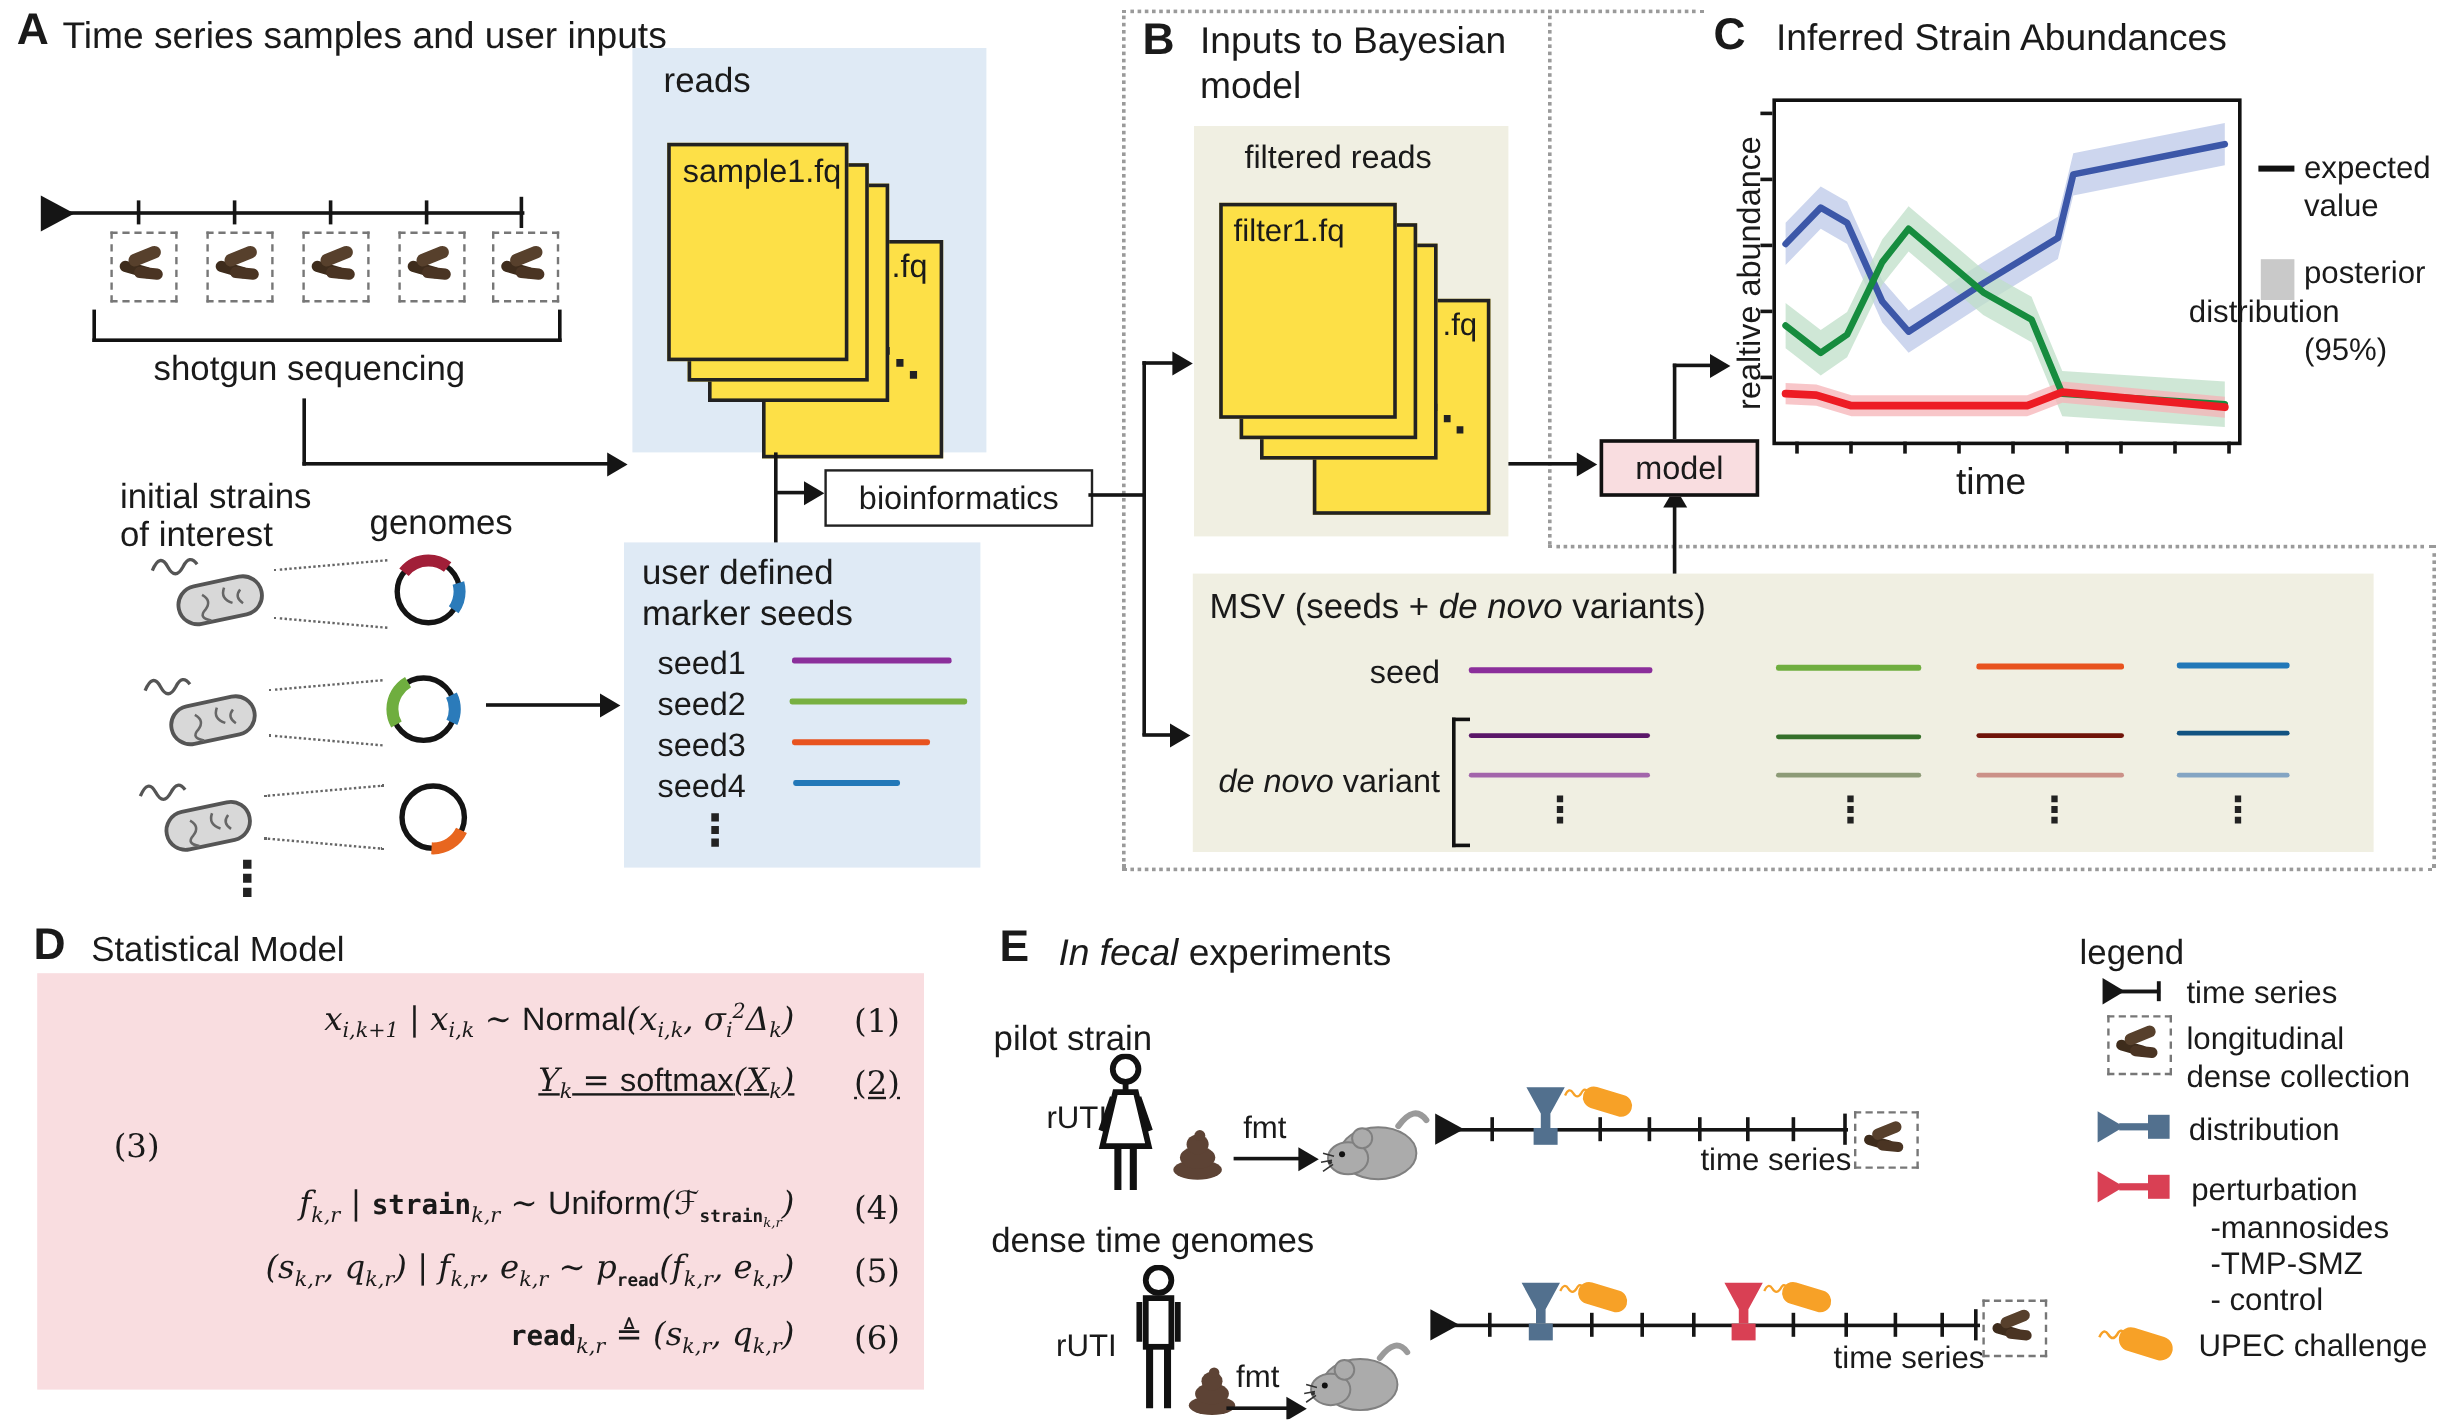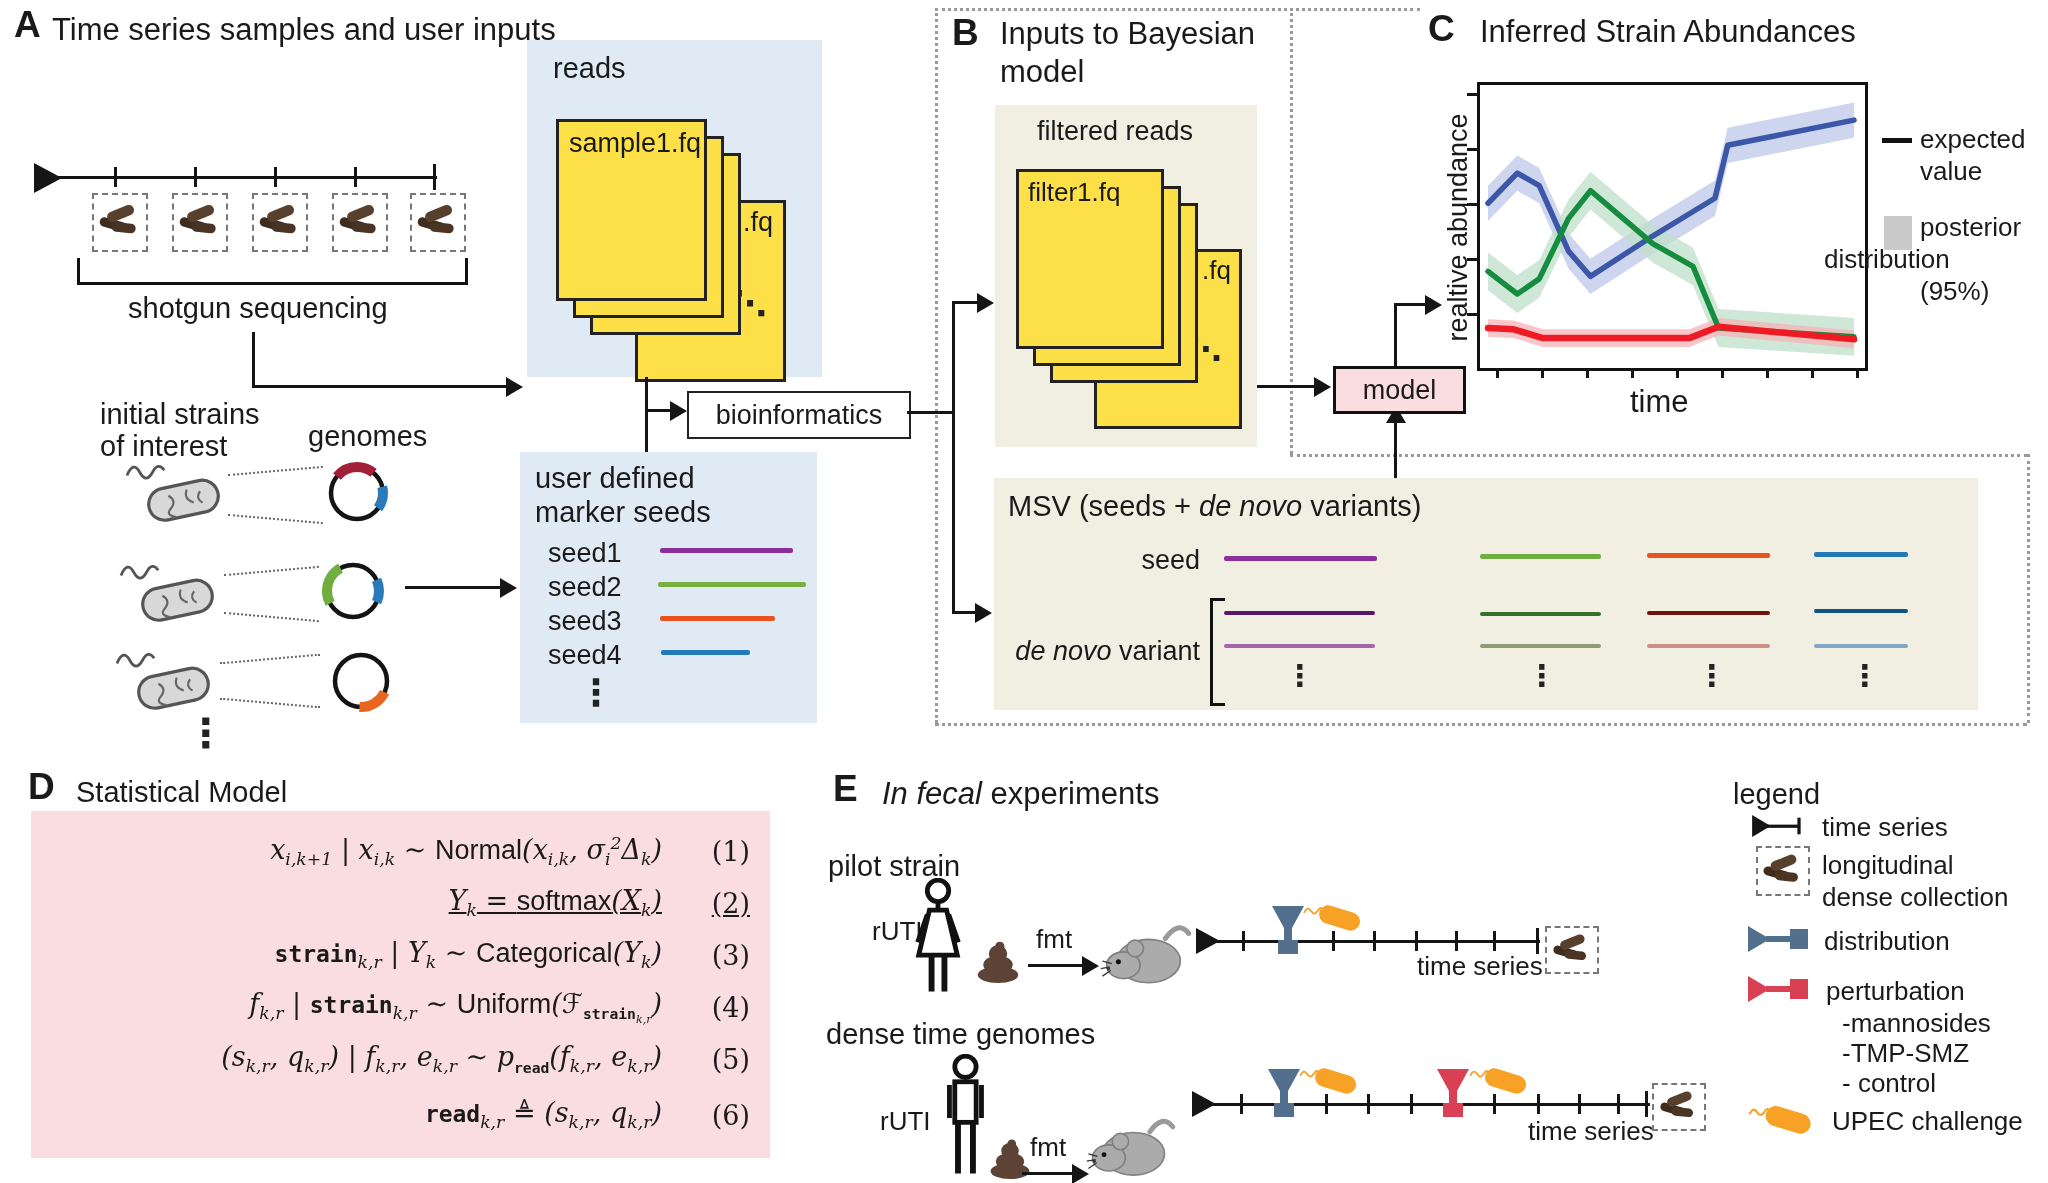--- a/index.html
+++ b/index.html
@@ -343,21 +343,20 @@
   <div class="pinkbox" style="left:31px;top:811px;width:739px;height:347px;"></div>
   <div class="eq-row" style="top:826px;">
       <span class="eq">x<sub>i,k+1</sub> | x<sub>i,k</sub> ∼ <span class="rm">Normal</span>(x<sub>i,k</sub>, σ<sub>i</sub><sup>2</sup>Δ<sub>k</sub>)</span>
       <span class="eq-num">(1)</span>
     </div>
   <div class="eq-row" style="top:878px;text-decoration:underline;">
       <span class="eq">Y<sub>k</sub> = <span class="rm">softmax</span>(X<sub>k</sub>)</span>
       <span class="eq-num">(2)</span>
     </div>
   <div class="eq-row" style="top:930px;">
-      <span class="eq"><span class="tt">strain</span><sub>k,r</sub> | Y<sub>k</sub> ∼ <span class="rm">Categorical</span>(Y<sub>k</sub>)</span>
       <span class="eq-num">(3)</span>
     </div>
   <div class="eq-row" style="top:982px;">
       <span class="eq">f<sub>k,r</sub> | <span class="tt">strain</span><sub>k,r</sub> ∼ <span class="rm">Uniform</span>(ℱ<sub><span class="tt">strain</span><sub>k,r</sub></sub>)</span>
       <span class="eq-num">(4)</span>
     </div>
   <div class="eq-row" style="top:1034px;">
       <span class="eq">(s<sub>k,r</sub>, q<sub>k,r</sub>) | f<sub>k,r</sub>, e<sub>k,r</sub> ∼ p<sub><span class="tt">read</span></sub>(f<sub>k,r</sub>, e<sub>k,r</sub>)</span>
       <span class="eq-num">(5)</span>
     </div>

